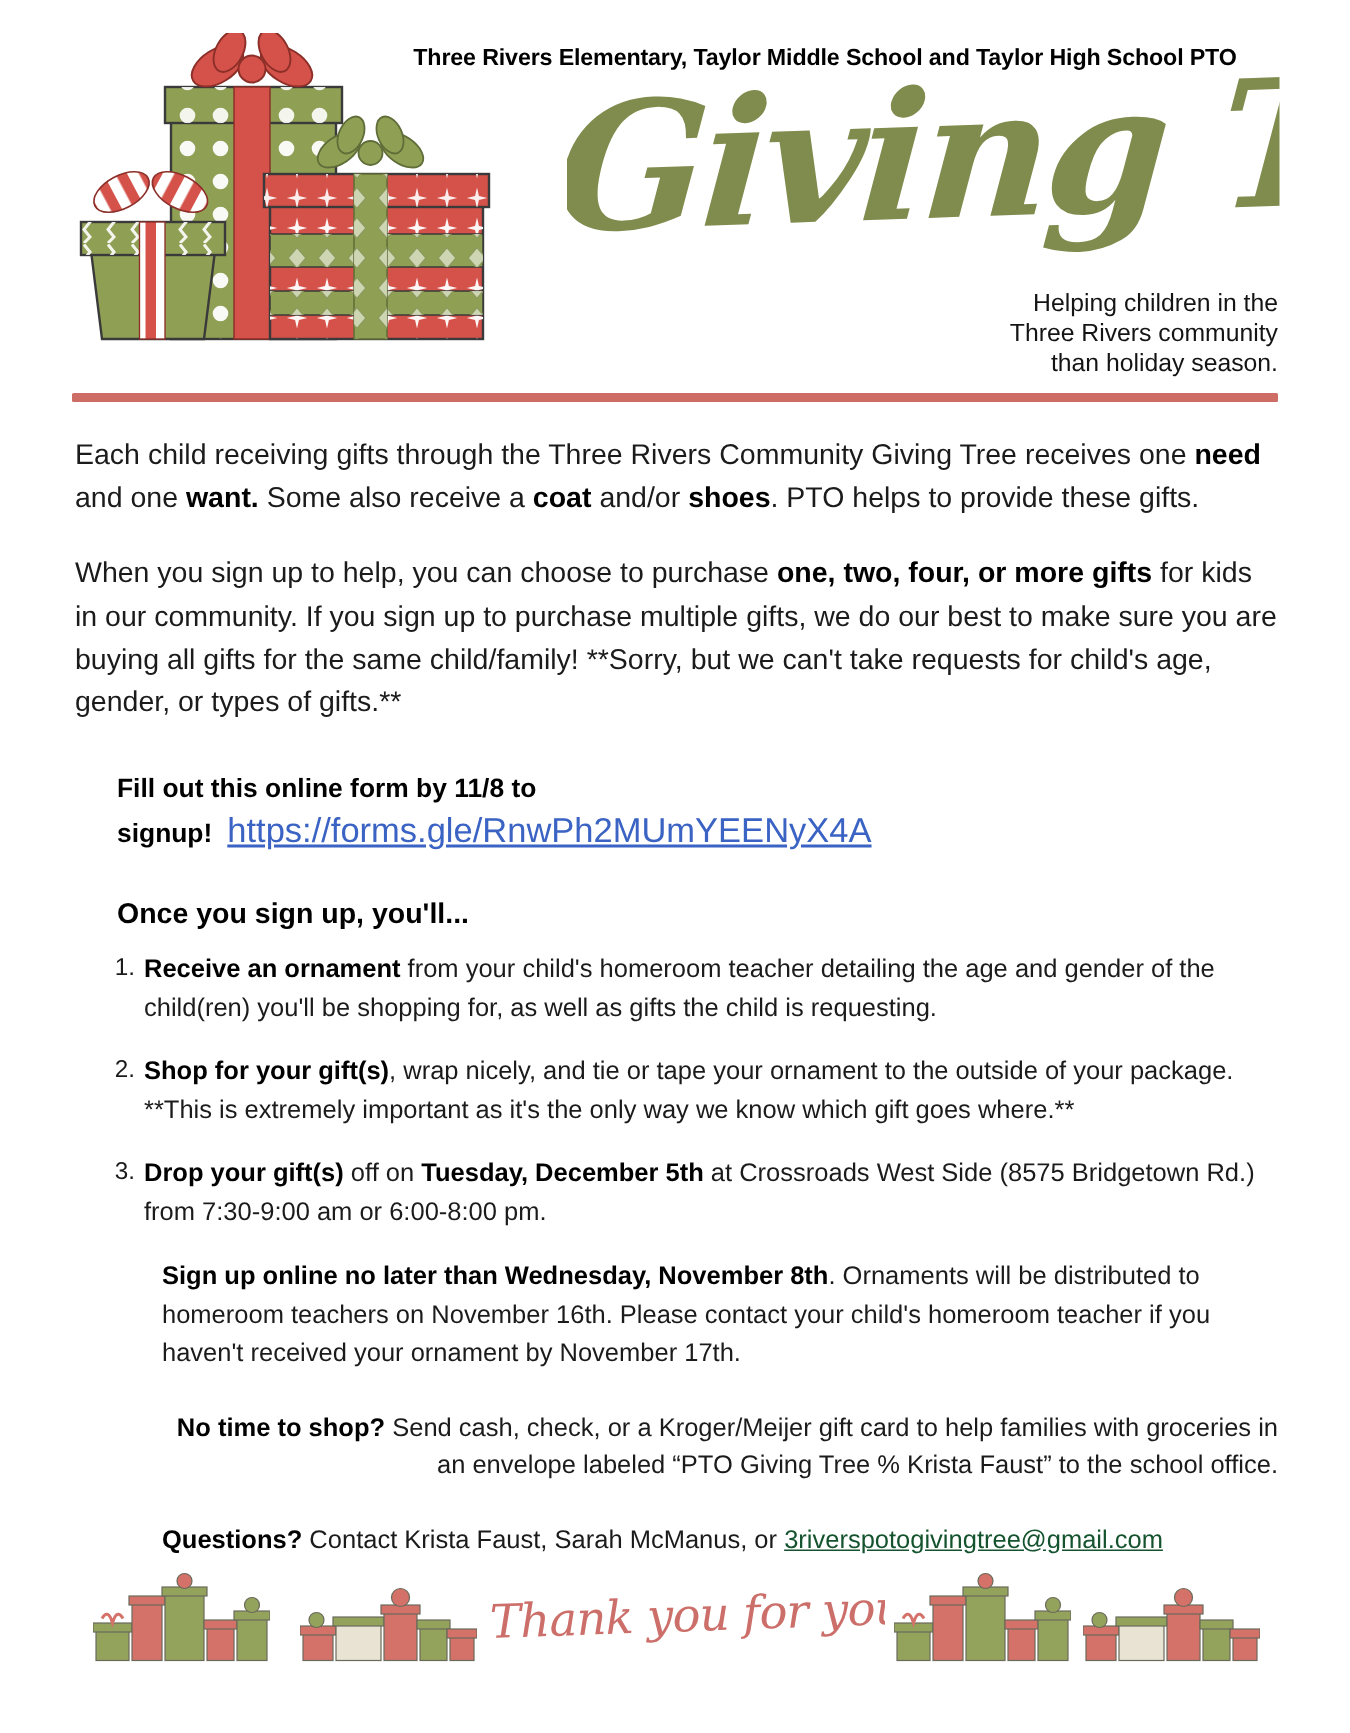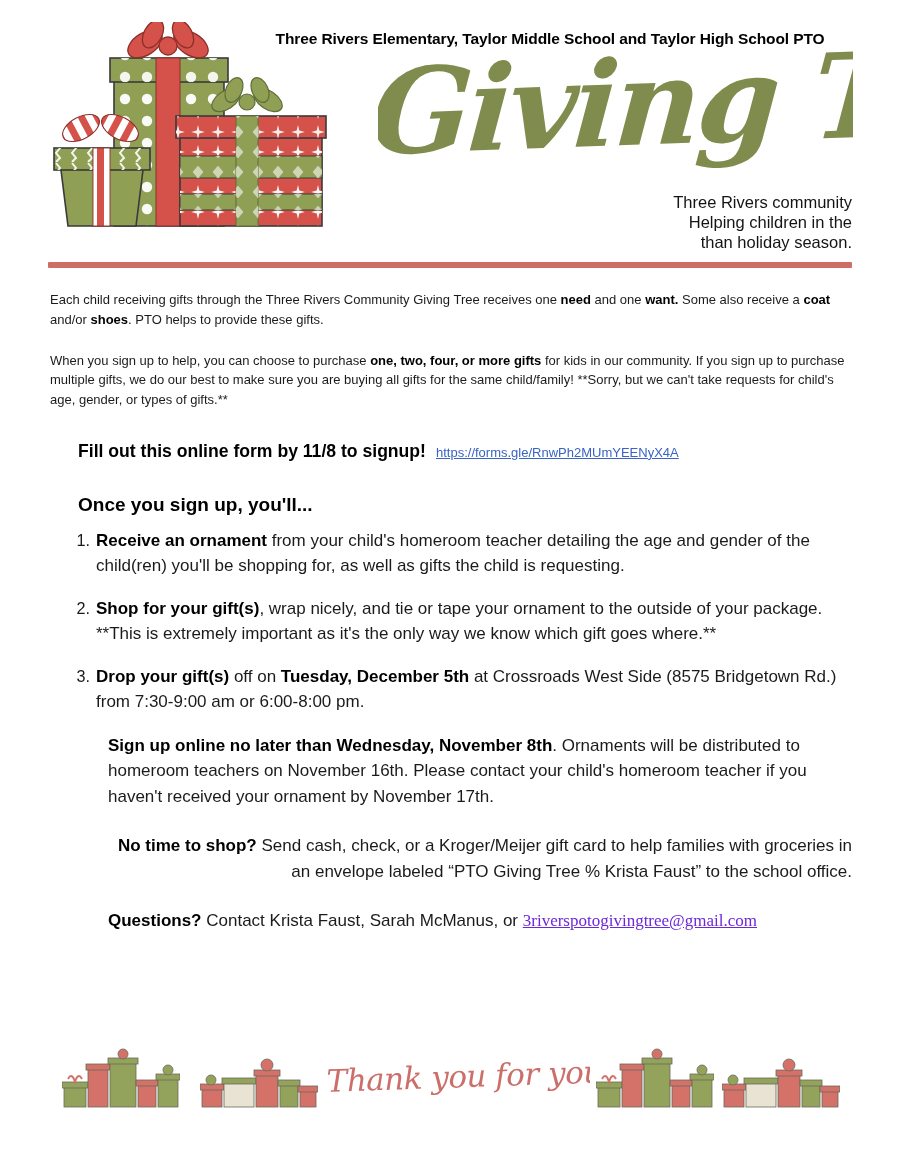--- a/index.html
+++ b/index.html
@@ -69,40 +69,40 @@
 
   
   .content {
     position: absolute;
     left: 0;
     top: 268px;
     width: 900px;
   }
   .para {
     margin: 0 48px 0 50px;
-    font-size: 13px;
+    font-size: 19px;
     line-height: 1.52;
     color: #1b1b1b;
   }
   .para.p1 { margin-top: 22px; }
   .para.p2 { margin-top: 21px; }
 
   b, .b { font-weight: bold; color: #000; }
   .u { }
 
   .formline {
     margin: 30px 48px 0 78px;
     font-size: 17.6px;
     font-weight: bold;
     color: #000;
     line-height: 1.35;
   }
   .formline .link {
     font-weight: normal;
-    font-size: 13px;
+    font-size: 23px;
     color: #3a63c4;
     text-decoration: underline;
     margin-left: 10px;
   }
 
   .sectionhead {
     margin: 30px 48px 0 78px;
     font-size: 19px;
     font-weight: bold;
     color: #000;
@@ -136,23 +136,22 @@
   .block {
     margin: 0 48px 0 108px;
     font-size: 17px;
     line-height: 1.5;
     color: #1b1b1b;
   }
   .block.b1 { margin-top: 18px; }
   .block.b2 { margin-top: 24px; text-align: right; }
   .block.b3 { margin-top: 24px; }
   .block .link {
-    color: #6d28d9;
+    color: #14532d;
     text-decoration: underline;
-    font-family: Liberation Serif, serif;
   }
   .footer-row {
     position: absolute;
     left: 0;
     top: 1042px;
     width: 900px;
     height: 80px;
   }
   .cluster {
     position: absolute;
@@ -253,22 +252,22 @@
 
   <div class="org-line">Three Rivers Elementary, Taylor Middle School and Taylor High School PTO</div>
 
   <div class="logo-wrap">
     <svg viewBox="0 0 475 140" class="logo-svg">
       <text x="2" y="108" font-family="'DejaVu Serif', serif" font-size="118" font-style="italic" font-weight="bold" fill="#7f8c4d" letter-spacing="-4" transform="skewX(-6) rotate(-2 2 108)">Giving Tree</text>
     </svg>
   </div>
 
   <div class="tagline">
+    <div>Helping children in the</div>
     <div>Three Rivers community</div>
-    <div>Helping children in the</div>
     <div>than holiday season.</div>
   </div>
 
   <div class="divider"></div>
 </div>
 
 <div class="content">
 
   <p class="para p1"><span>Each child receiving gifts through the Three Rivers Community Giving Tree receives one </span><b>need</b><span> and one </span><b>want.</b><span>  Some also receive a </span><b>coat</b><span> and/or </span><b>shoes</b><span>.  PTO helps to provide these gifts.</span></p>
 

